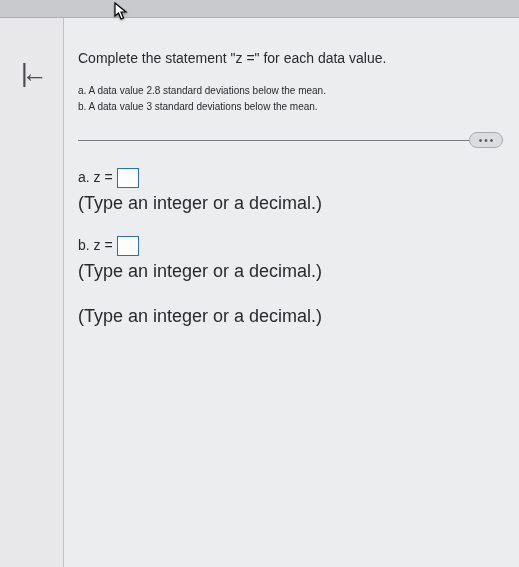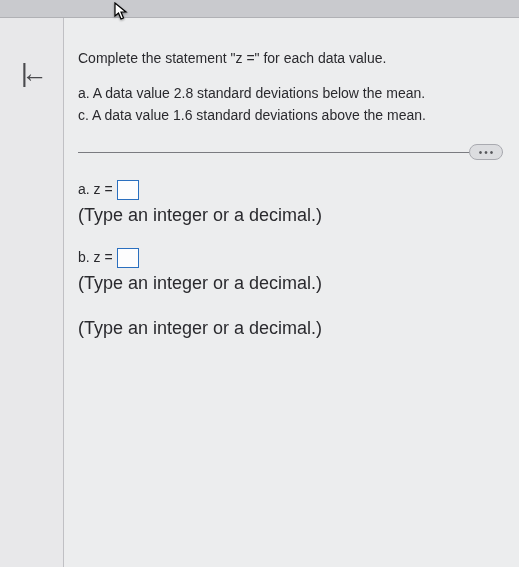--- a/index.html
+++ b/index.html
@@ -61,21 +61,21 @@
       padding: 30px 16px 10px 14px;
       color: #2a2a2e;
       font-size: 14px;
       line-height: 1.5;
     }
     .instruction {
       margin-bottom: 14px;
       font-size: 14px;
     }
     .prompt-list {
-      font-size: 14px;
+      font-size: 10px;
       line-height: 1.55;
     }
     .divider-wrap {
       position: relative;
       margin: 26px 0 26px 0;
     }
     .divider {
       border: none;
       border-top: 1px solid #7a7b80;
     }
@@ -135,21 +135,21 @@
 <div class="main-area">
   <div class="sidebar">
     <div class="collapse-icon">|←</div>
   </div>
 
   <div class="content">
     <div class="instruction">Complete the statement "z =" for each data value.</div>
 
     <div class="prompt-list">
       <div>a. A data value 2.8 standard deviations below the mean.</div>
-      <div>c. A data value 1.6 standard deviations above the mean.</div>
+      <div>b. A data value 3 standard deviations below the mean.</div>
     </div>
 
     <div class="divider-wrap">
       <hr class="divider">
       <div class="ellipsis-pill">
         <span>•••</span>
       </div>
     </div>
 
     <div class="answer-block">

